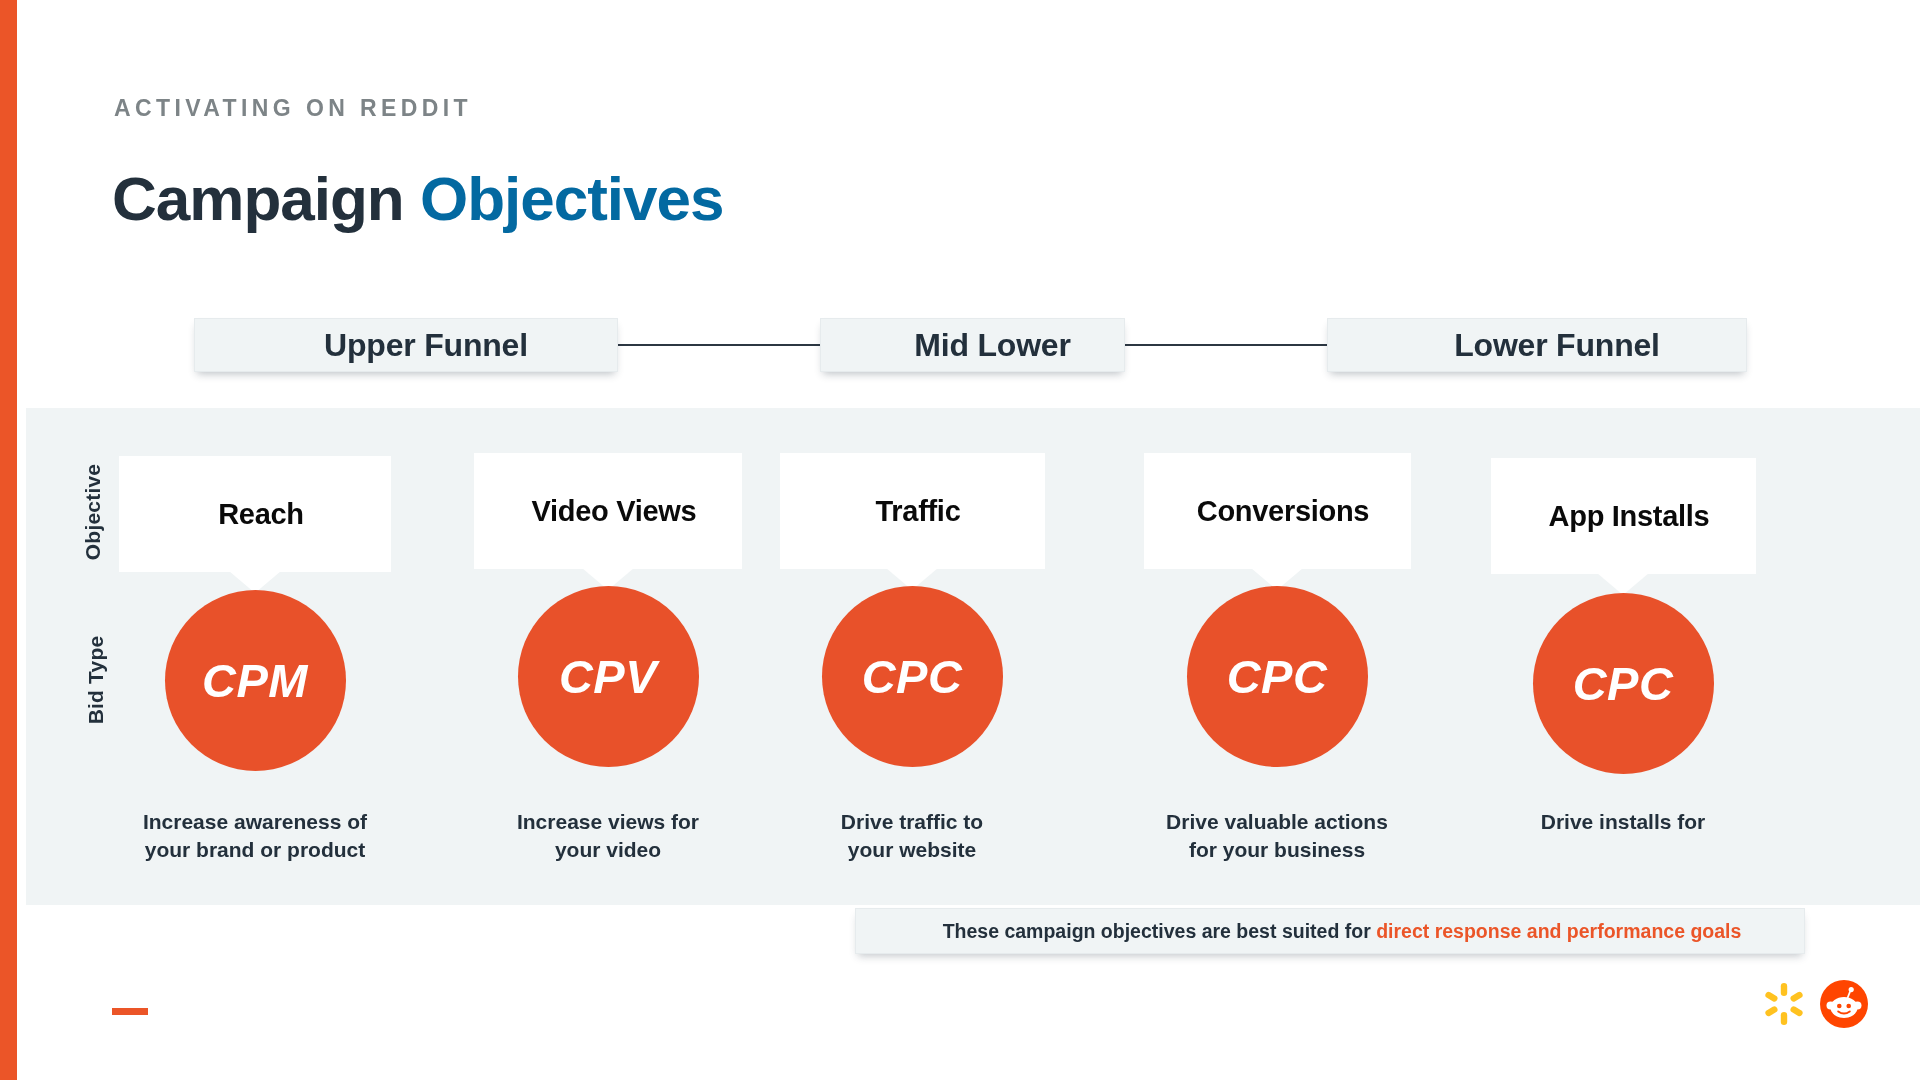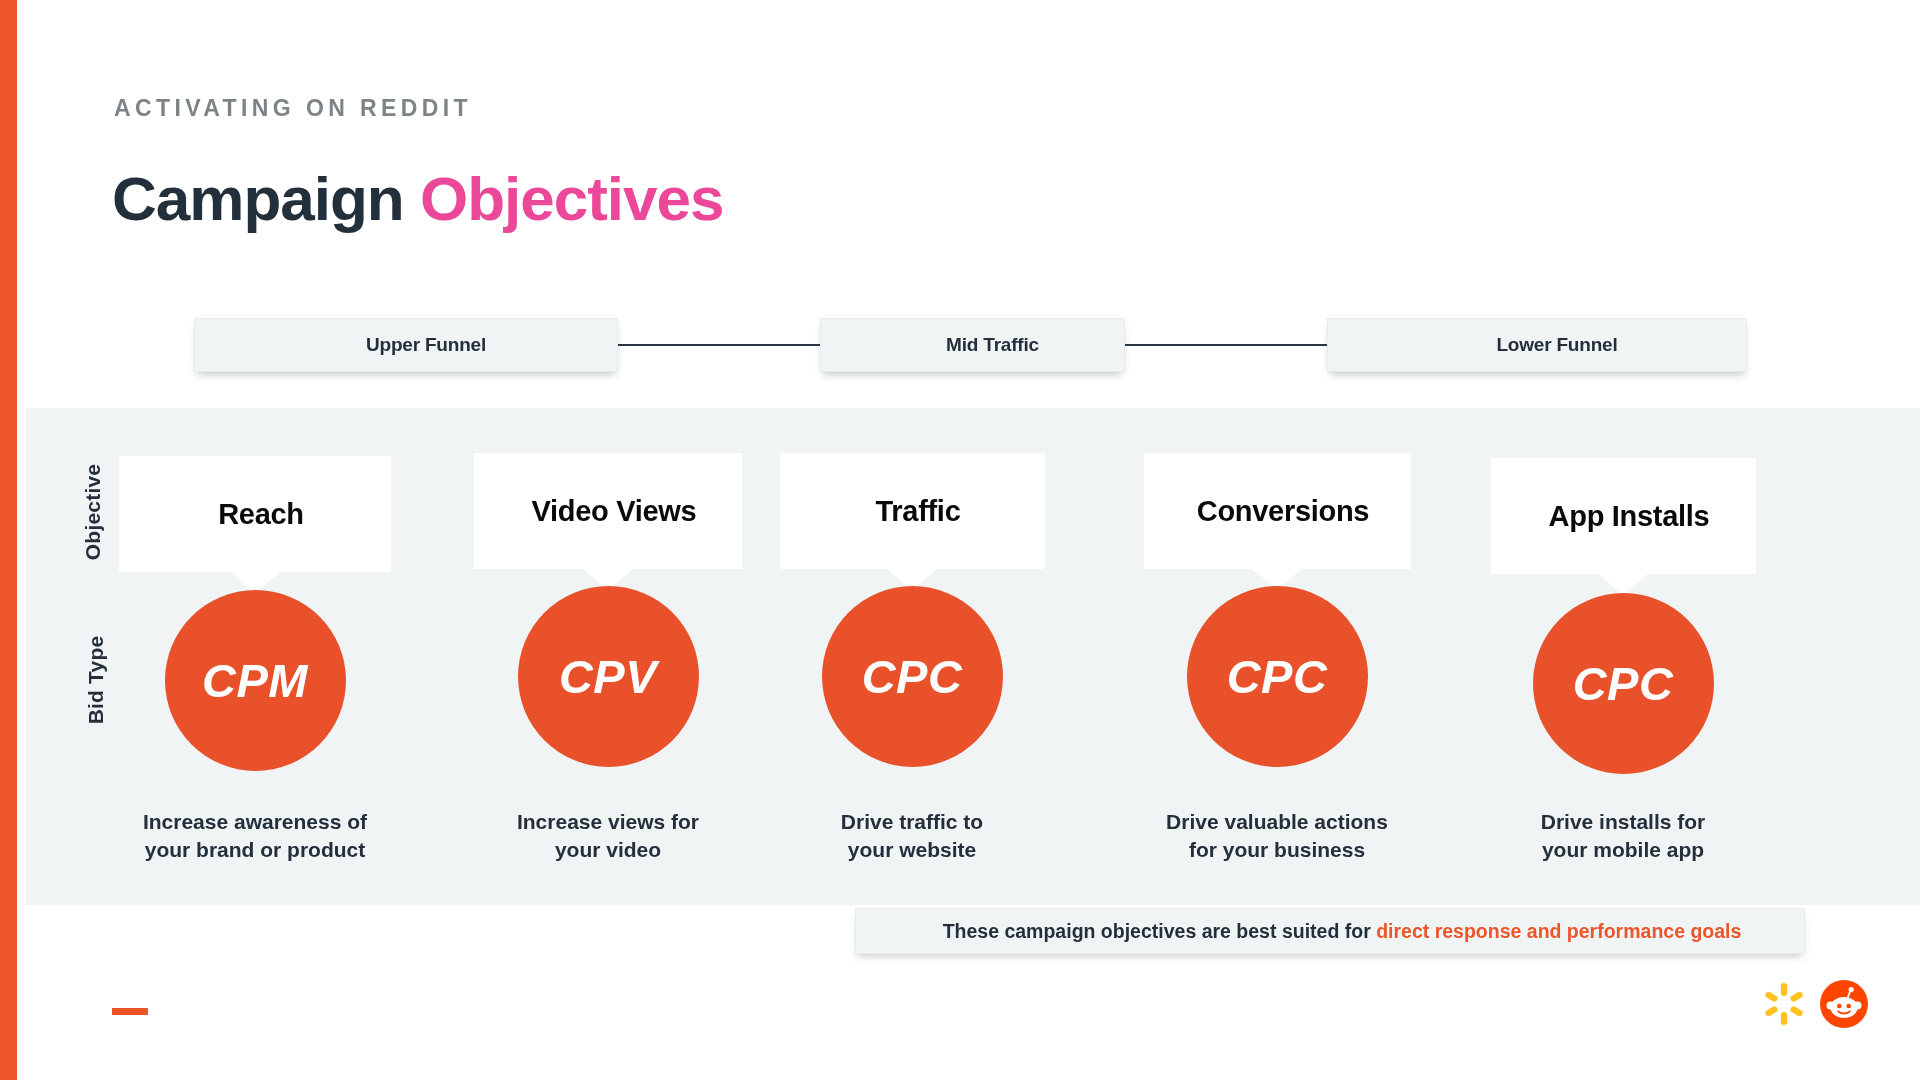--- a/index.html
+++ b/index.html
@@ -31,35 +31,35 @@
     text-transform:uppercase;
   }
   .title {
     position:absolute; left:112px; top:168px;
     font-size:62px; font-weight:900;
     letter-spacing:-1px;
     line-height:1;
     white-space:nowrap;
   }
   .title .t-dark { color:#23303C; }
-  .title .t-orange { color:#ec4899; }
+  .title .t-orange { color:#0369a1; }
 
   
   .funnel-row { position:absolute; left:0; top:318px; width:1920px; height:60px; }
   .funnel-chip {
     position:absolute; top:0;
     height:54px;
     background:#F0F4F5;
     border:1px solid #E6EBED;
     display:flex; align-items:center; justify-content:center;
     box-shadow:0 5px 8px -3px rgba(40,55,70,0.30);
     z-index:3;
   }
   .funnel-chip span {
-    font-size:19px; font-weight:800;
+    font-size:32px; font-weight:800;
     color:#23303C;
     letter-spacing:-0.2px;
     margin-left:40px;
   }
   .fc-1 { left:194px;  width:424px; }
   .fc-2 { left:820px;  width:305px; }
   .fc-3 { left:1327px; width:420px; }
 
   .funnel-connector {
     position:absolute; top:26px;
@@ -206,21 +206,21 @@
     <span class="t-dark">Campaign </span><span class="t-orange">Objectives</span>
   </div>
 
   <div class="funnel-row">
     <div class="funnel-connector conn-1"></div>
     <div class="funnel-connector conn-2"></div>
     <div class="funnel-chip fc-1">
       <span>Upper Funnel</span>
     </div>
     <div class="funnel-chip fc-2">
-      <span>Mid Traffic</span>
+      <span>Mid Lower</span>
     </div>
     <div class="funnel-chip fc-3">
       <span>Lower Funnel</span>
     </div>
   </div>
 
   <div class="panel"></div>
 
   <div class="vlabel vl-objective">Objective</div>
   <div class="vlabel vl-bidtype">Bid Type</div>
@@ -299,21 +299,20 @@
         <div class="obj-text">App Installs</div>
       </div>
     </div>
     <div class="circle-wrap">
       <div class="bid-circle">
         <span>CPC</span>
       </div>
     </div>
     <div class="desc">
       <div>Drive installs for</div>
-      <div>your mobile app</div>
     </div>
   </div>
 
   <div class="callout">
     <div class="co-text"><span>These campaign objectives are best suited for </span><span class="co-em">direct response and performance goals</span></div>
   </div>
 
   <div class="dash"></div>
 
   <div class="logos">

